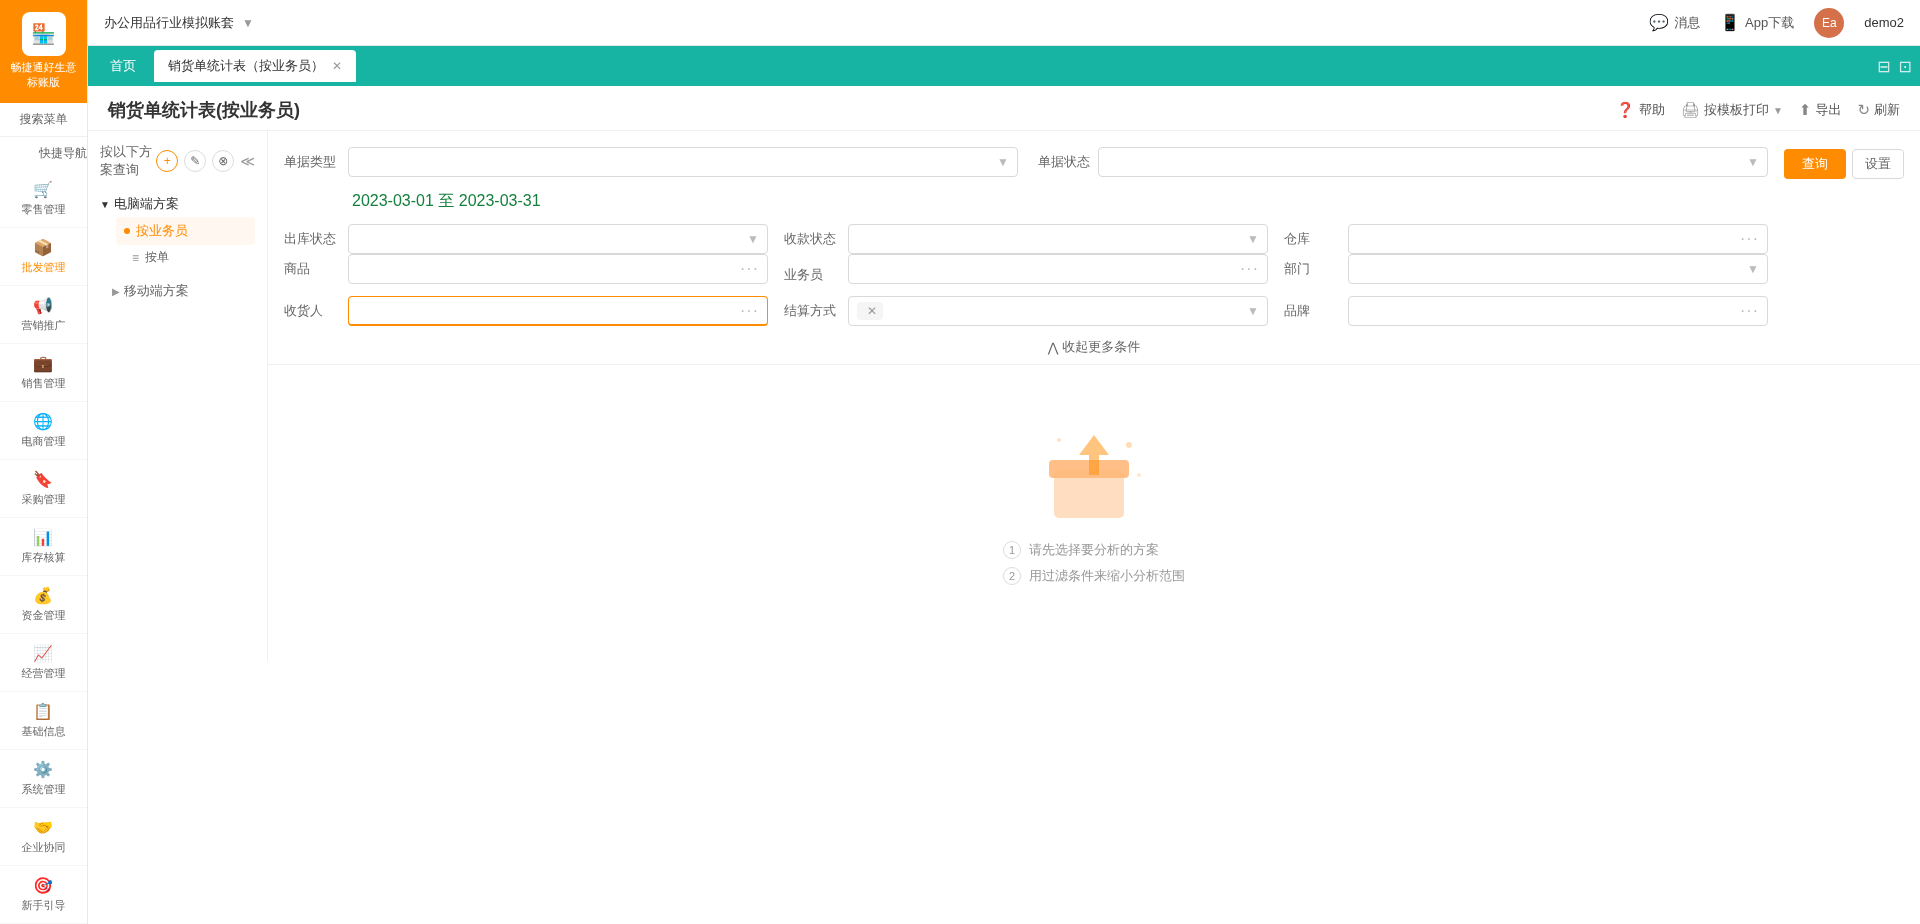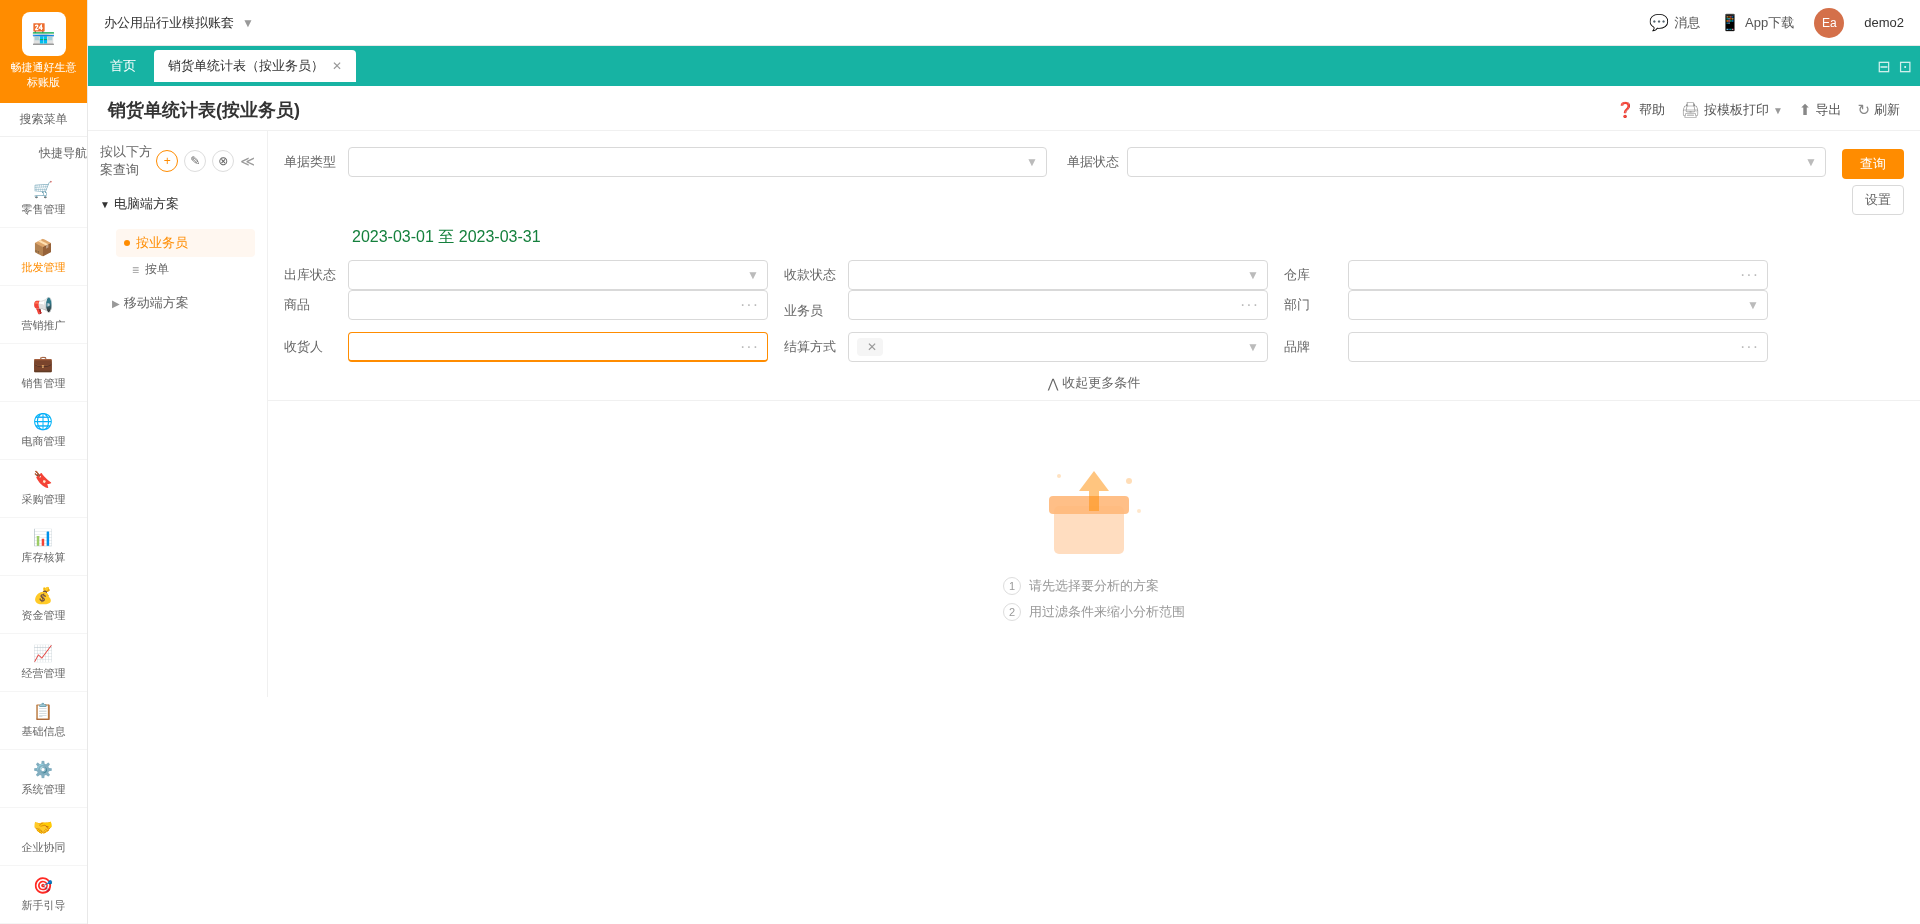--- a/index.html
+++ b/index.html
@@ -64,21 +64,21 @@
     .filter-panel-title { font-size: 13px; color: #666; }
     .filter-panel-icons { display: flex; gap: 6px; align-items: center; }
     .filter-icon-btn { width: 22px; height: 22px; border-radius: 50%; border: 1px solid #ddd; display: flex; align-items: center; justify-content: center; cursor: pointer; font-size: 12px; color: #666; }
     .filter-icon-btn.orange { background: #fff; border-color: #ff8c00; color: #ff8c00; }
     .filter-collapse-btn { cursor: pointer; color: #999; font-size: 14px; }
     .filter-scheme { padding: 4px 12px; }
     .filter-scheme-parent { display: flex; align-items: center; gap: 4px; padding: 4px 0; cursor: pointer; }
     .filter-scheme-parent .arrow { color: #333; font-size: 10px; }
     .filter-scheme-parent .label { font-size: 13px; color: #333; }
     .filter-scheme-child { padding-left: 16px; }
-    .filter-scheme-item { display: flex; align-items: center; gap: 6px; padding: 5px 8px; border-radius: 4px; cursor: pointer; font-size: 13px; margin-top: 12px; }
+    .filter-scheme-item { display: flex; align-items: center; gap: 6px; padding: 5px 8px; border-radius: 4px; cursor: pointer; font-size: 13px; }
     .filter-scheme-item.active { background: #fff7f0; color: #ff8c00; }
     .filter-scheme-item .item-dot { width: 6px; height: 6px; border-radius: 50%; background: #ff8c00; }
     .filter-sub-item { display: flex; align-items: center; gap: 6px; padding: 4px 8px 4px 16px; cursor: pointer; font-size: 12px; color: #666; }
     .filter-mobile-section { padding: 4px 12px; margin-top: 4px; }
     .filter-mobile-parent { display: flex; align-items: center; gap: 4px; padding: 4px 0; cursor: pointer; }
     .filter-mobile-parent .arrow { color: #999; font-size: 10px; }
     .filter-mobile-parent .label { font-size: 13px; color: #666; }
 
     
     .main-panel { flex: 1; padding: 16px; overflow-x: auto; }
@@ -96,21 +96,21 @@
     .filter-date-group { display: flex; align-items: center; gap: 4px; flex: 1; }
     .date-range-text { font-size: 16px; color: #15803d; white-space: nowrap; }
     .date-btn { padding: 3px 8px; border-radius: 3px; font-size: 12px; cursor: pointer; border: none; background: transparent; color: #666; }
     .date-btn.active { background: #ff8c00; color: #fff; border-radius: 12px; }
 
     
     .filter-tag { display: inline-flex; align-items: center; gap: 4px; background: #f5f5f5; border-radius: 4px; padding: 2px 6px; font-size: 12px; color: #333; }
     .filter-tag-x { cursor: pointer; color: #999; font-size: 12px; }
 
     
-    .action-buttons { display: flex; flex-direction: column; gap: 6px; align-items: flex-end; padding-top: 2px; }
+    .action-buttons { display: flex; flex-direction: row; gap: 6px; align-items: flex-end; padding-top: 2px; }
     .btn-query { background: #ff8c00; color: #fff; border: none; border-radius: 4px; padding: 6px 18px; font-size: 13px; cursor: pointer; white-space: nowrap; }
     .btn-settings { background: #fff; color: #666; border: 1px solid #d9d9d9; border-radius: 4px; padding: 5px 12px; font-size: 13px; cursor: pointer; white-space: nowrap; }
 
     
     .collapse-row { display: flex; justify-content: center; padding: 4px 0 8px; }
     .collapse-btn { display: flex; align-items: center; gap: 4px; cursor: pointer; color: #666; font-size: 13px; }
 
     
     .empty-state { display: flex; flex-direction: column; align-items: center; justify-content: center; padding: 60px 20px; gap: 16px; }
     .empty-steps { display: flex; flex-direction: column; gap: 8px; }

